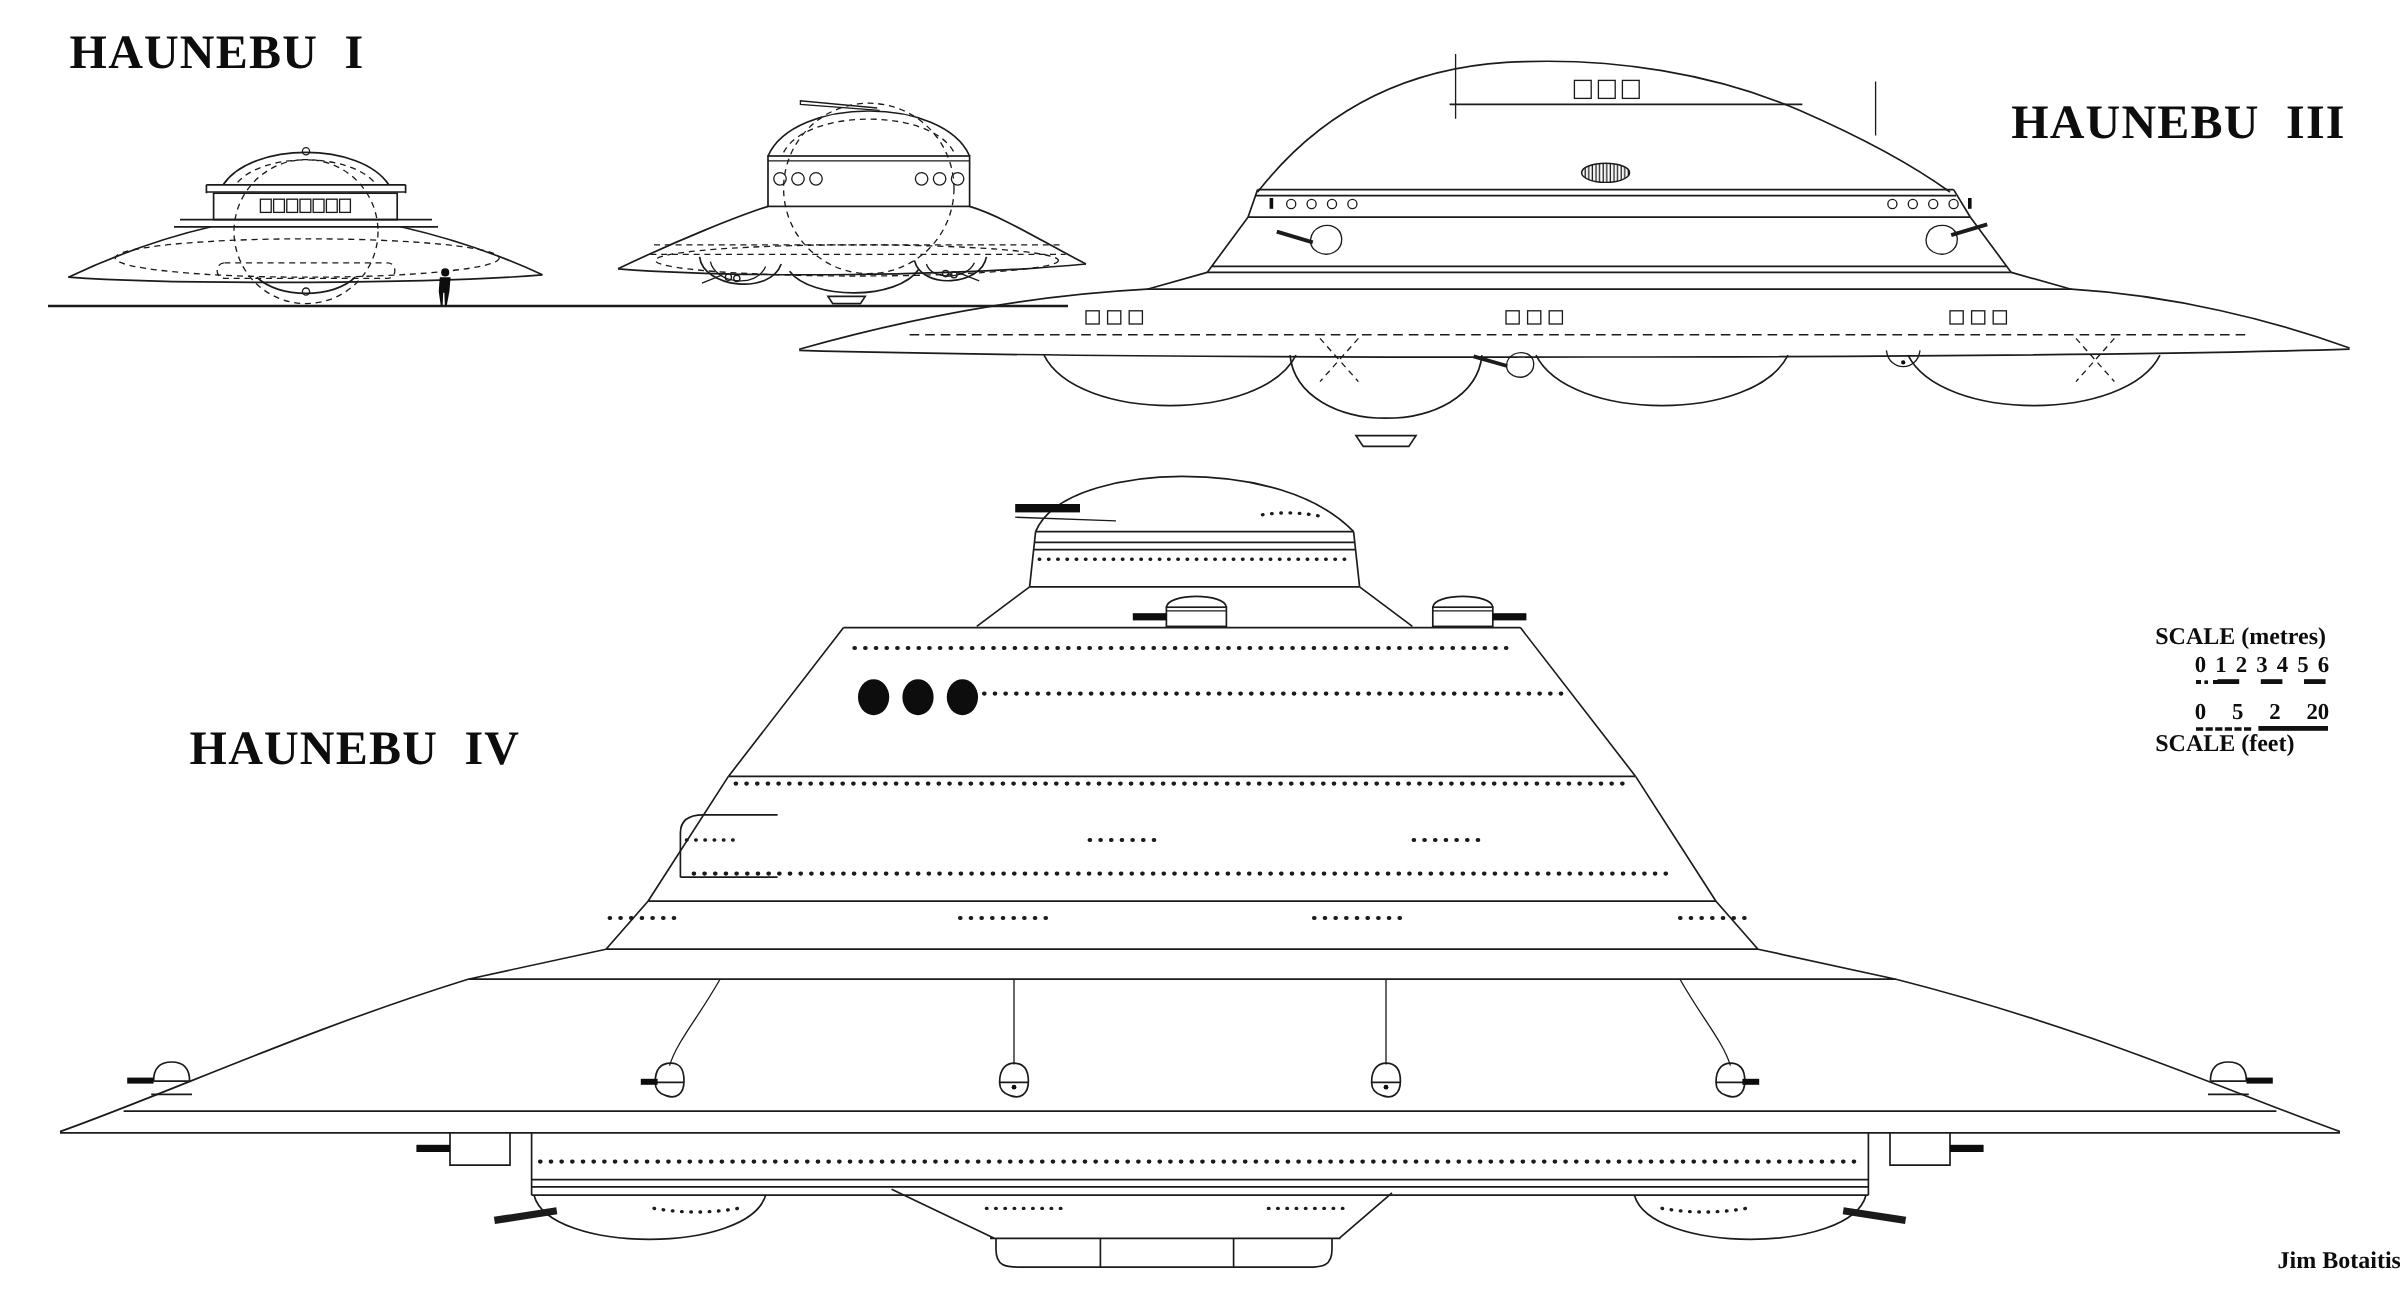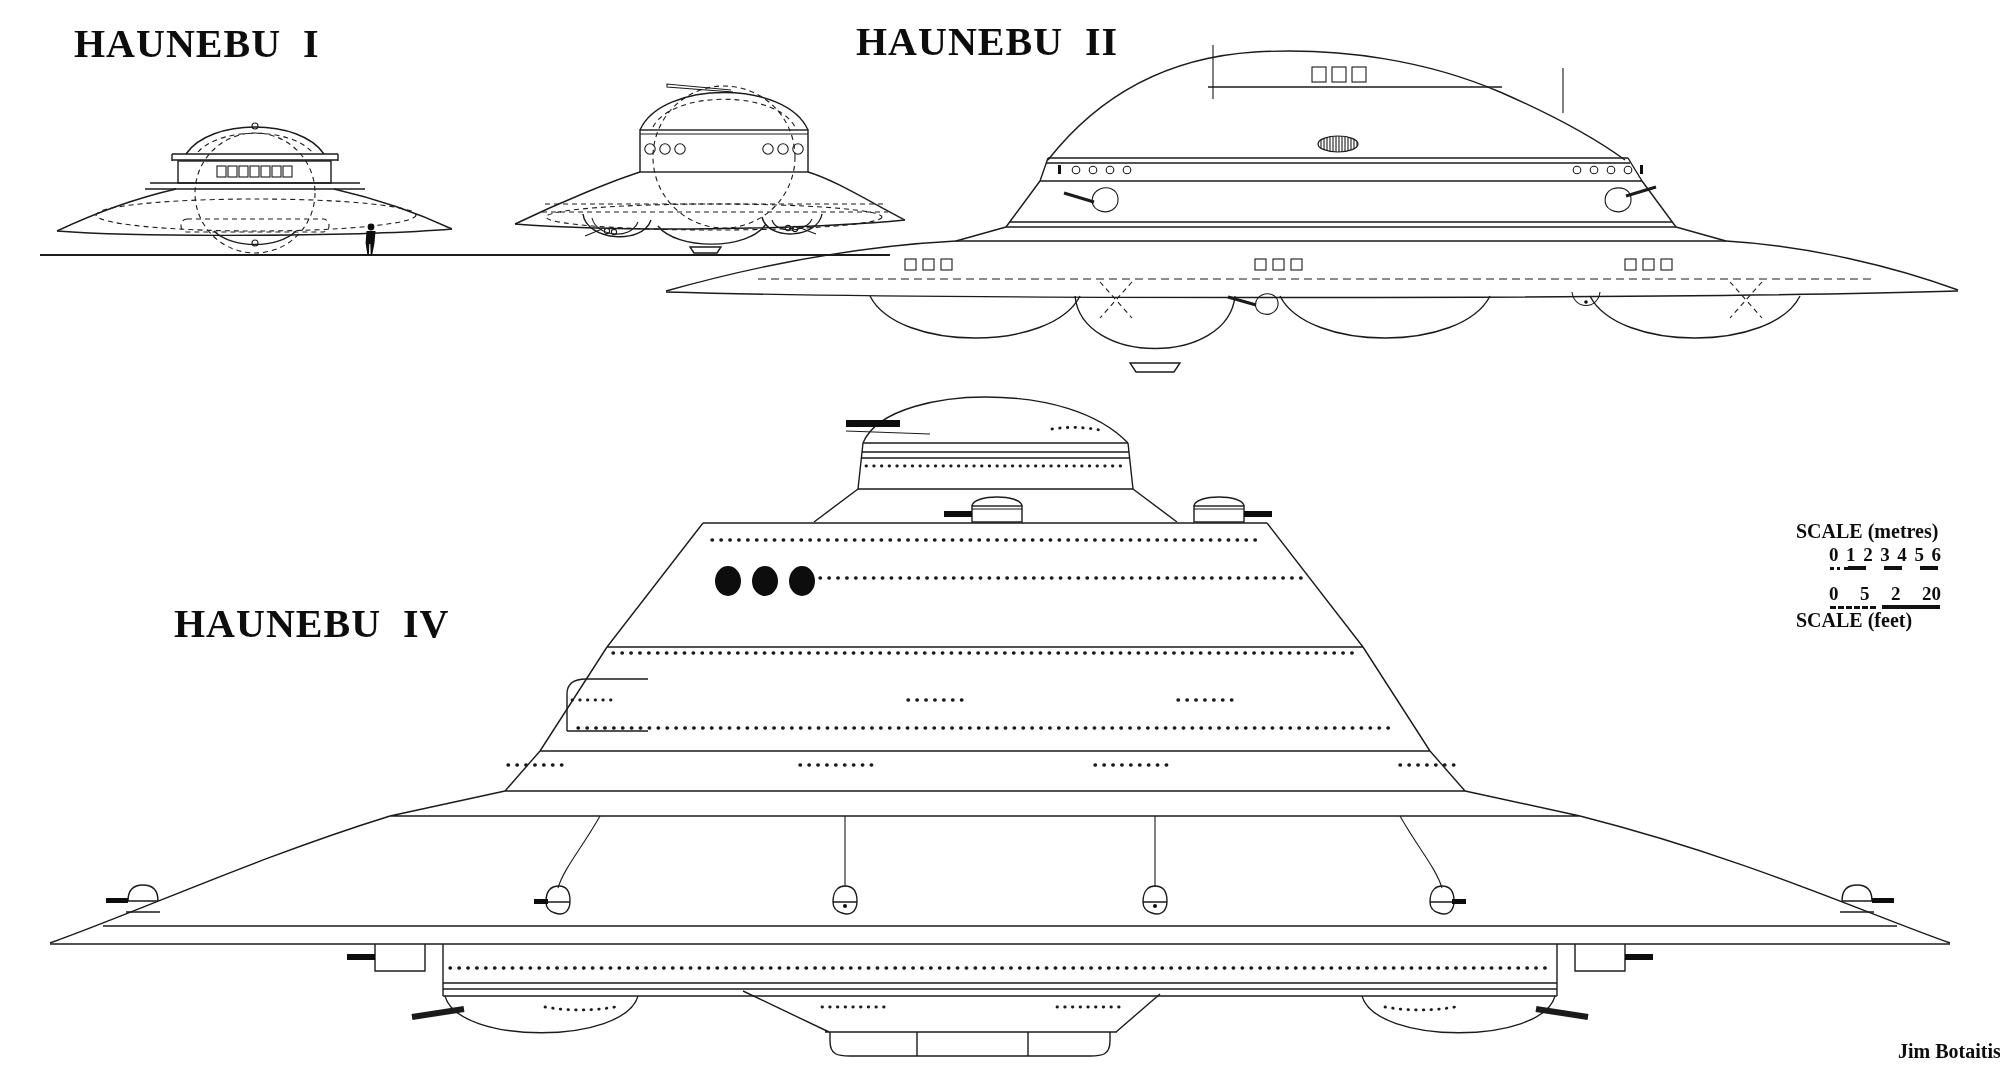--- a/index.html
+++ b/index.html
@@ -1,18 +1,18 @@
 <!DOCTYPE html>
 <html><head>
 <meta charset="utf-8">
 <style>
   html,body{margin:0;padding:0;background:#fff;}
   #canvas{position:relative;width:2000px;height:1084px;background:#ffffff;overflow:hidden;
           font-family:"Liberation Serif","DejaVu Serif",serif;color:#111;}
-  .title{position:absolute;font-weight:bold;font-size:40px;letter-spacing:1px;white-space:pre;color:#0d0d0d;margin-left:16px;}
+  .title{position:absolute;font-weight:bold;font-size:40px;letter-spacing:1px;white-space:pre;color:#0d0d0d;}
   #drawing{position:absolute;left:0;top:0;}
   .ln{fill:none;stroke:#1b1b1b;stroke-width:1.4;}
   .ln-thin{fill:none;stroke:#1b1b1b;stroke-width:1.1;}
   .ln2{fill:none;stroke:#1b1b1b;stroke-width:2;}
   .fillb{fill:#0d0d0d;stroke:none;}
   .dash{fill:none;stroke:#1b1b1b;stroke-width:1.2;stroke-dasharray:8 5;}
   .dash-sm{fill:none;stroke:#1b1b1b;stroke-width:1.1;stroke-dasharray:5 4;}
   .dots{fill:none;stroke:#1b1b1b;stroke-width:3.4;stroke-dasharray:0.5 8.4;stroke-linecap:round;}
   .dots-sm{fill:none;stroke:#1b1b1b;stroke-width:2.8;stroke-dasharray:0.5 7.2;stroke-linecap:round;}
   .gun{fill:none;stroke:#1b1b1b;stroke-width:3.2;}
@@ -29,21 +29,21 @@
   .seg-solid{border-bottom:4px solid #111;flex:0 0 58px;}
   .seg-sp{flex:0 0 6px;}
   #credit{position:absolute;left:1862px;top:1040px;font-weight:bold;font-size:20px;white-space:pre;color:#0d0d0d;margin-left:36px;}
 </style>
 </head>
 <body>
 
 <div id="canvas">
 
   <div class="title" style="left:58px;top:20px;">HAUNEBU  I</div>
-  <div class="title" style="left:840px;top:18px;">HAUNEBU  II</div>
+  <div class="title" style="left:1676px;top:78px;">HAUNEBU  III</div>
   <div class="title" style="left:158px;top:600px;">HAUNEBU  IV</div>
 
   <svg id="drawing" width="2000" height="1084" viewBox="0 0 2000 1084">
     <defs>
       <pattern id="hatch" width="3" height="10" patternUnits="userSpaceOnUse">
         <rect width="3" height="10" fill="#fff"></rect>
         <line x1="1" y1="0" x2="1" y2="10" stroke="#1b1b1b" stroke-width="1.1"></line>
       </pattern>
     </defs>
 

